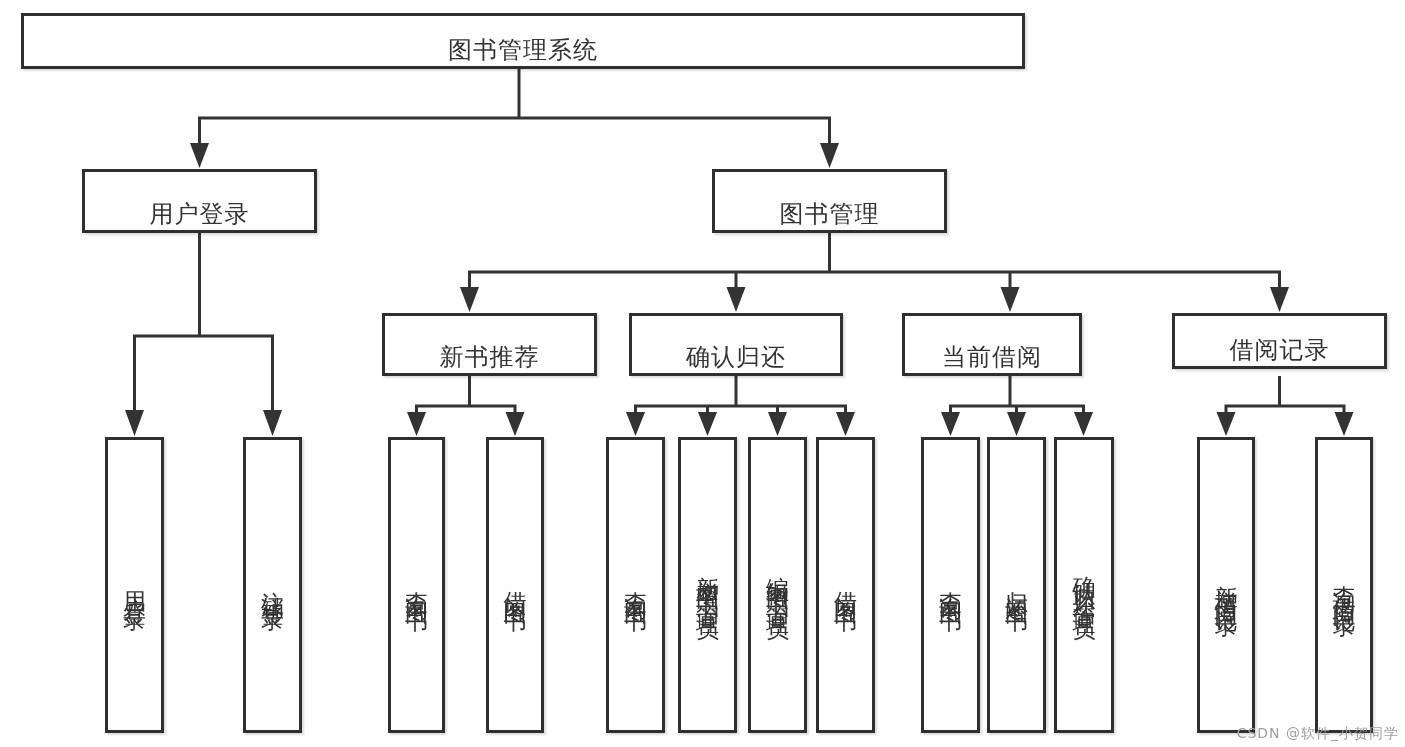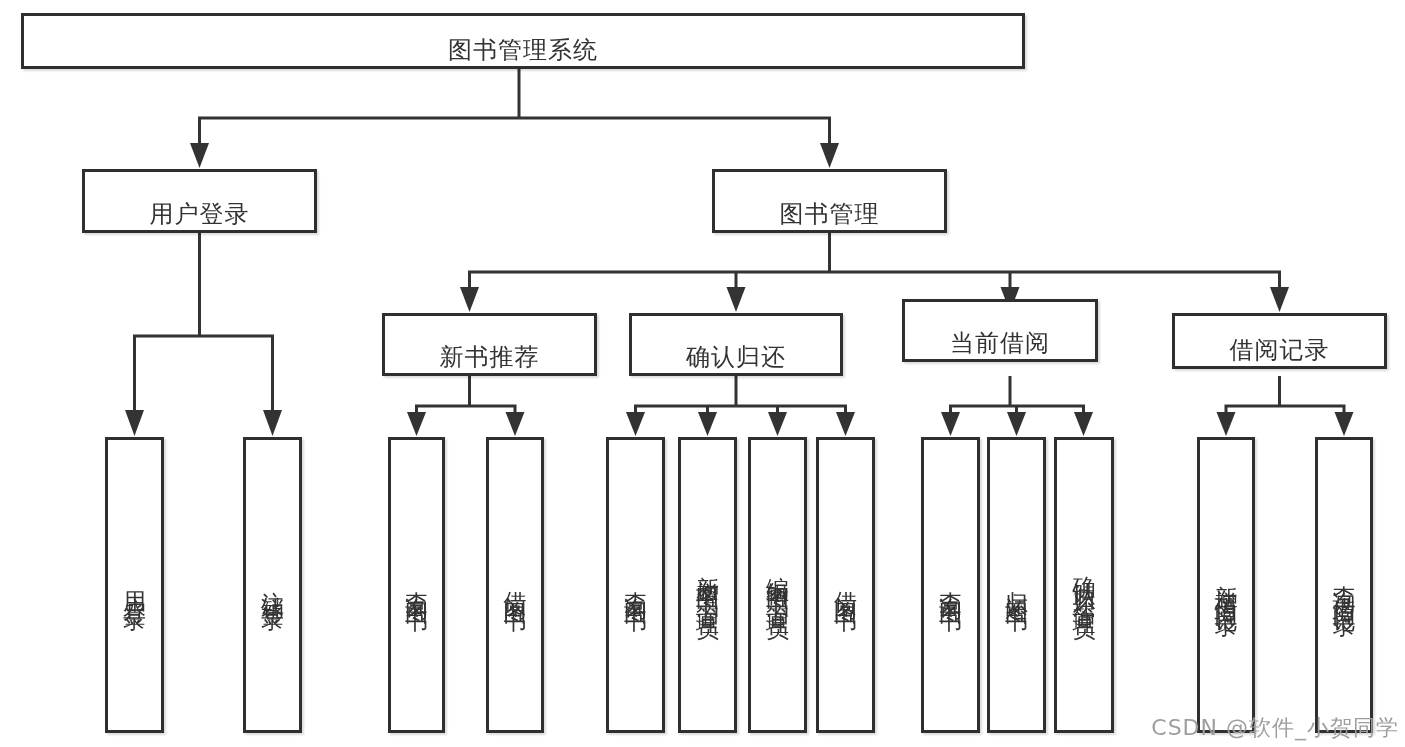--- a/index.html
+++ b/index.html
@@ -27,40 +27,40 @@
     text-orientation:mixed;
     letter-spacing:6px;
     line-height:1;
   }
   
   .box-root        {left:21px;  top:13px;  width:1004px; height:56px;}
   .box-user-login  {left:82px;  top:169px; width:235px;  height:64px;}
   .box-book-mgmt   {left:712px; top:169px; width:235px;  height:64px;}
   .box-new-rec     {left:382px; top:313px; width:215px;  height:63px;}
   .box-book-borrow {left:629px; top:313px; width:214px;  height:63px;}
-  .box-cur-borrow  {left:902px; top:299px; width:196px;  height:63px;}
+  .box-cur-borrow  {left:902px; top:313px; width:180px;  height:63px;}
   .box-borrow-rec  {left:1172px;top:313px; width:215px;  height:56px;}
   .leaf{top:437px;height:296px;}
   .leaf-a1{left:105px; width:59px;}
   .leaf-a2{left:243px; width:59px;}
   .leaf-b1{left:388px; width:57px;}
   .leaf-b2{left:486px; width:58px;}
   .leaf-c1{left:606px; width:59px;}
   .leaf-c2{left:678px; width:59px;}
   .leaf-c3{left:748px; width:59px;}
   .leaf-c4{left:816px; width:59px;}
   .leaf-d1{left:921px; width:59px;}
   .leaf-d2{left:987px; width:59px;}
   .leaf-d3{left:1054px;width:60px;}
   .leaf-e1{left:1197px;width:58px;}
   .leaf-e2{left:1315px;width:58px;}
   .watermark{
     position:absolute;
     right:6px;bottom:4px;
-    font-size:22px;
+    font-size:14px;
     color:#9e9e9e;
     letter-spacing:1px;
     white-space:nowrap;
   }
 </style>
 </head>
 <body>
 
 <div class="stage">
 

